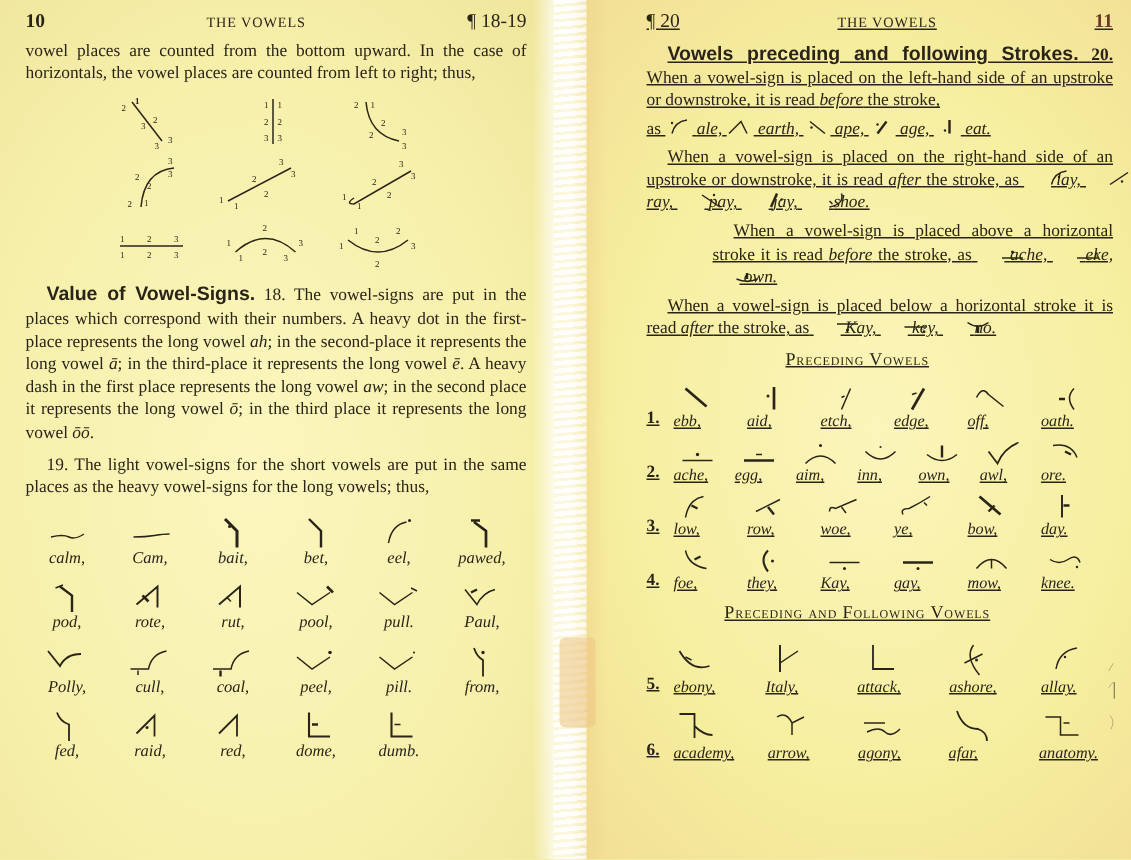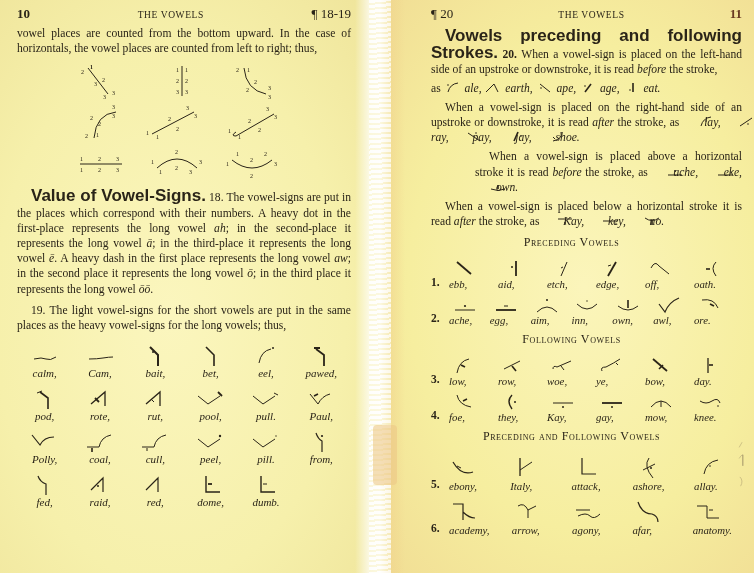--- a/index.html
+++ b/index.html
@@ -17,20 +17,21 @@
     height: 573px;
     overflow: hidden;
   }
   .page.left {
     background: radial-gradient(ellipse at 45% 55%, #fbf6be 0%, #f6f0ab 60%, #efe49a 100%);
     padding: 0 14px 0 17px;
   }
   .page.right {
     background: radial-gradient(ellipse at 55% 50%, #fbf5bb 0%, #f6ee9f 60%, #f1dd94 100%);
     padding: 0 12px 0 54px;
+    text-decoration: underline;
   }
   .gutter {
     position: absolute;
     left: 355px; top: 0; width: 50px; height: 573px;
     background: linear-gradient(90deg, rgba(255,255,255,0) 0%, rgba(255,255,255,0.75) 30%, rgba(255,255,255,0.9) 50%, rgba(240,210,140,0.55) 70%, rgba(255,255,255,0) 100%);
     pointer-events: none;
   }
   .gutter .tear {
     position: absolute; left: 14px; top: 0; width: 22px; height: 573px;
     background: repeating-linear-gradient(175deg, rgba(255,255,255,0.95) 0 3px, rgba(250,245,210,0.7) 3px 5px);
@@ -49,21 +50,21 @@
   .running-head .title { font-size: 9.5px; letter-spacing: 0.6px; font-variant: small-caps; text-transform: uppercase; }
   .running-head .para { font-size: 13px; }
   .left .running-head { padding-right: 12px; }
   .right .running-head .folio { color: #6a3a22; }
 
   p.body {
     font-size: 11.6px; line-height: 15.2px; text-align: justify;
     text-indent: 0;
   }
   p.body.indent { text-indent: 14px; }
-  .side-head { font-family: "Liberation Sans", "DejaVu Sans", sans-serif; font-weight: bold; font-size: 17px; }
+  .side-head { font-family: "Liberation Sans", "DejaVu Sans", sans-serif; font-weight: bold; font-size: 13px; }
   i, .it { font-style: italic; }
 
   .diagrams {
     position: relative; height: 120px; margin: 6px 0 6px 0;
   }
   .diag { position: absolute; width: 60px; height: 36px; }
   .diag svg { width: 60px; height: 36px; }
   .num { font-size: 6px; font-weight: bold; }
 
   .grid {
@@ -308,30 +309,30 @@
         </div>
       <div class="cell">
           <svg viewBox="0 0 34 22">
             <path d="M4 4 L12 14 Q16 6 26 6" fill="none" stroke="#2a2418" stroke-width="1.2"></path>
           </svg>
           <span class="word">Polly,</span>
         </div>
       <div class="cell">
           <svg viewBox="0 0 34 22">
             <path d="M4 16 L16 16 Q18 6 28 4" fill="none" stroke="#2a2418" stroke-width="1"></path>
+            <line x1="9" y1="17" x2="9" y2="20" stroke="#2a2418"></line>
+          </svg>
+          <span class="word">cull,</span>
+        </div>
+      <div class="cell">
+          <svg viewBox="0 0 34 22">
+            <path d="M4 16 L16 16 Q18 6 28 4" fill="none" stroke="#2a2418" stroke-width="1"></path>
             <line x1="9" y1="17" x2="9" y2="21" stroke="#2a2418" stroke-width="1.6"></line>
           </svg>
           <span class="word">coal,</span>
-        </div>
-      <div class="cell">
-          <svg viewBox="0 0 34 22">
-            <path d="M4 16 L16 16 Q18 6 28 4" fill="none" stroke="#2a2418" stroke-width="1"></path>
-            <line x1="9" y1="17" x2="9" y2="20" stroke="#2a2418"></line>
-          </svg>
-          <span class="word">cull,</span>
         </div>
       <div class="cell">
           <svg viewBox="0 0 34 22">
             <path d="M4 8 L14 16 L26 8" fill="none" stroke="#2a2418" stroke-width="1"></path>
             <circle cx="26" cy="5" r="1.2" fill="#2a2418"></circle>
           </svg>
           <span class="word">peel,</span>
         </div>
       <div class="cell">
           <svg viewBox="0 0 34 22">
@@ -569,21 +570,20 @@
         <div class="item">
             <svg viewBox="0 0 32 18">
               <path d="M8 4 Q20 2 24 12" fill="none" stroke="#2a2418"></path>
               <line x1="16" y1="8" x2="20" y2="10" stroke="#2a2418" stroke-width="1.6"></line>
             </svg>
             <span class="word">ore.</span>
           </div>
       </div>
     </div>
 
-    <div class="section-title">Following Vowels</div>
 
     <div class="row">
       <span class="rownum">3.</span>
       <div class="items">
         <div class="item">
             <svg viewBox="0 0 32 18">
               <path d="M8 16 Q10 4 20 2" fill="none" stroke="#2a2418"></path>
               <line x1="12" y1="8" x2="16" y2="10" stroke="#2a2418" stroke-width="1.6"></line>
             </svg>
             <span class="word">low,</span>

